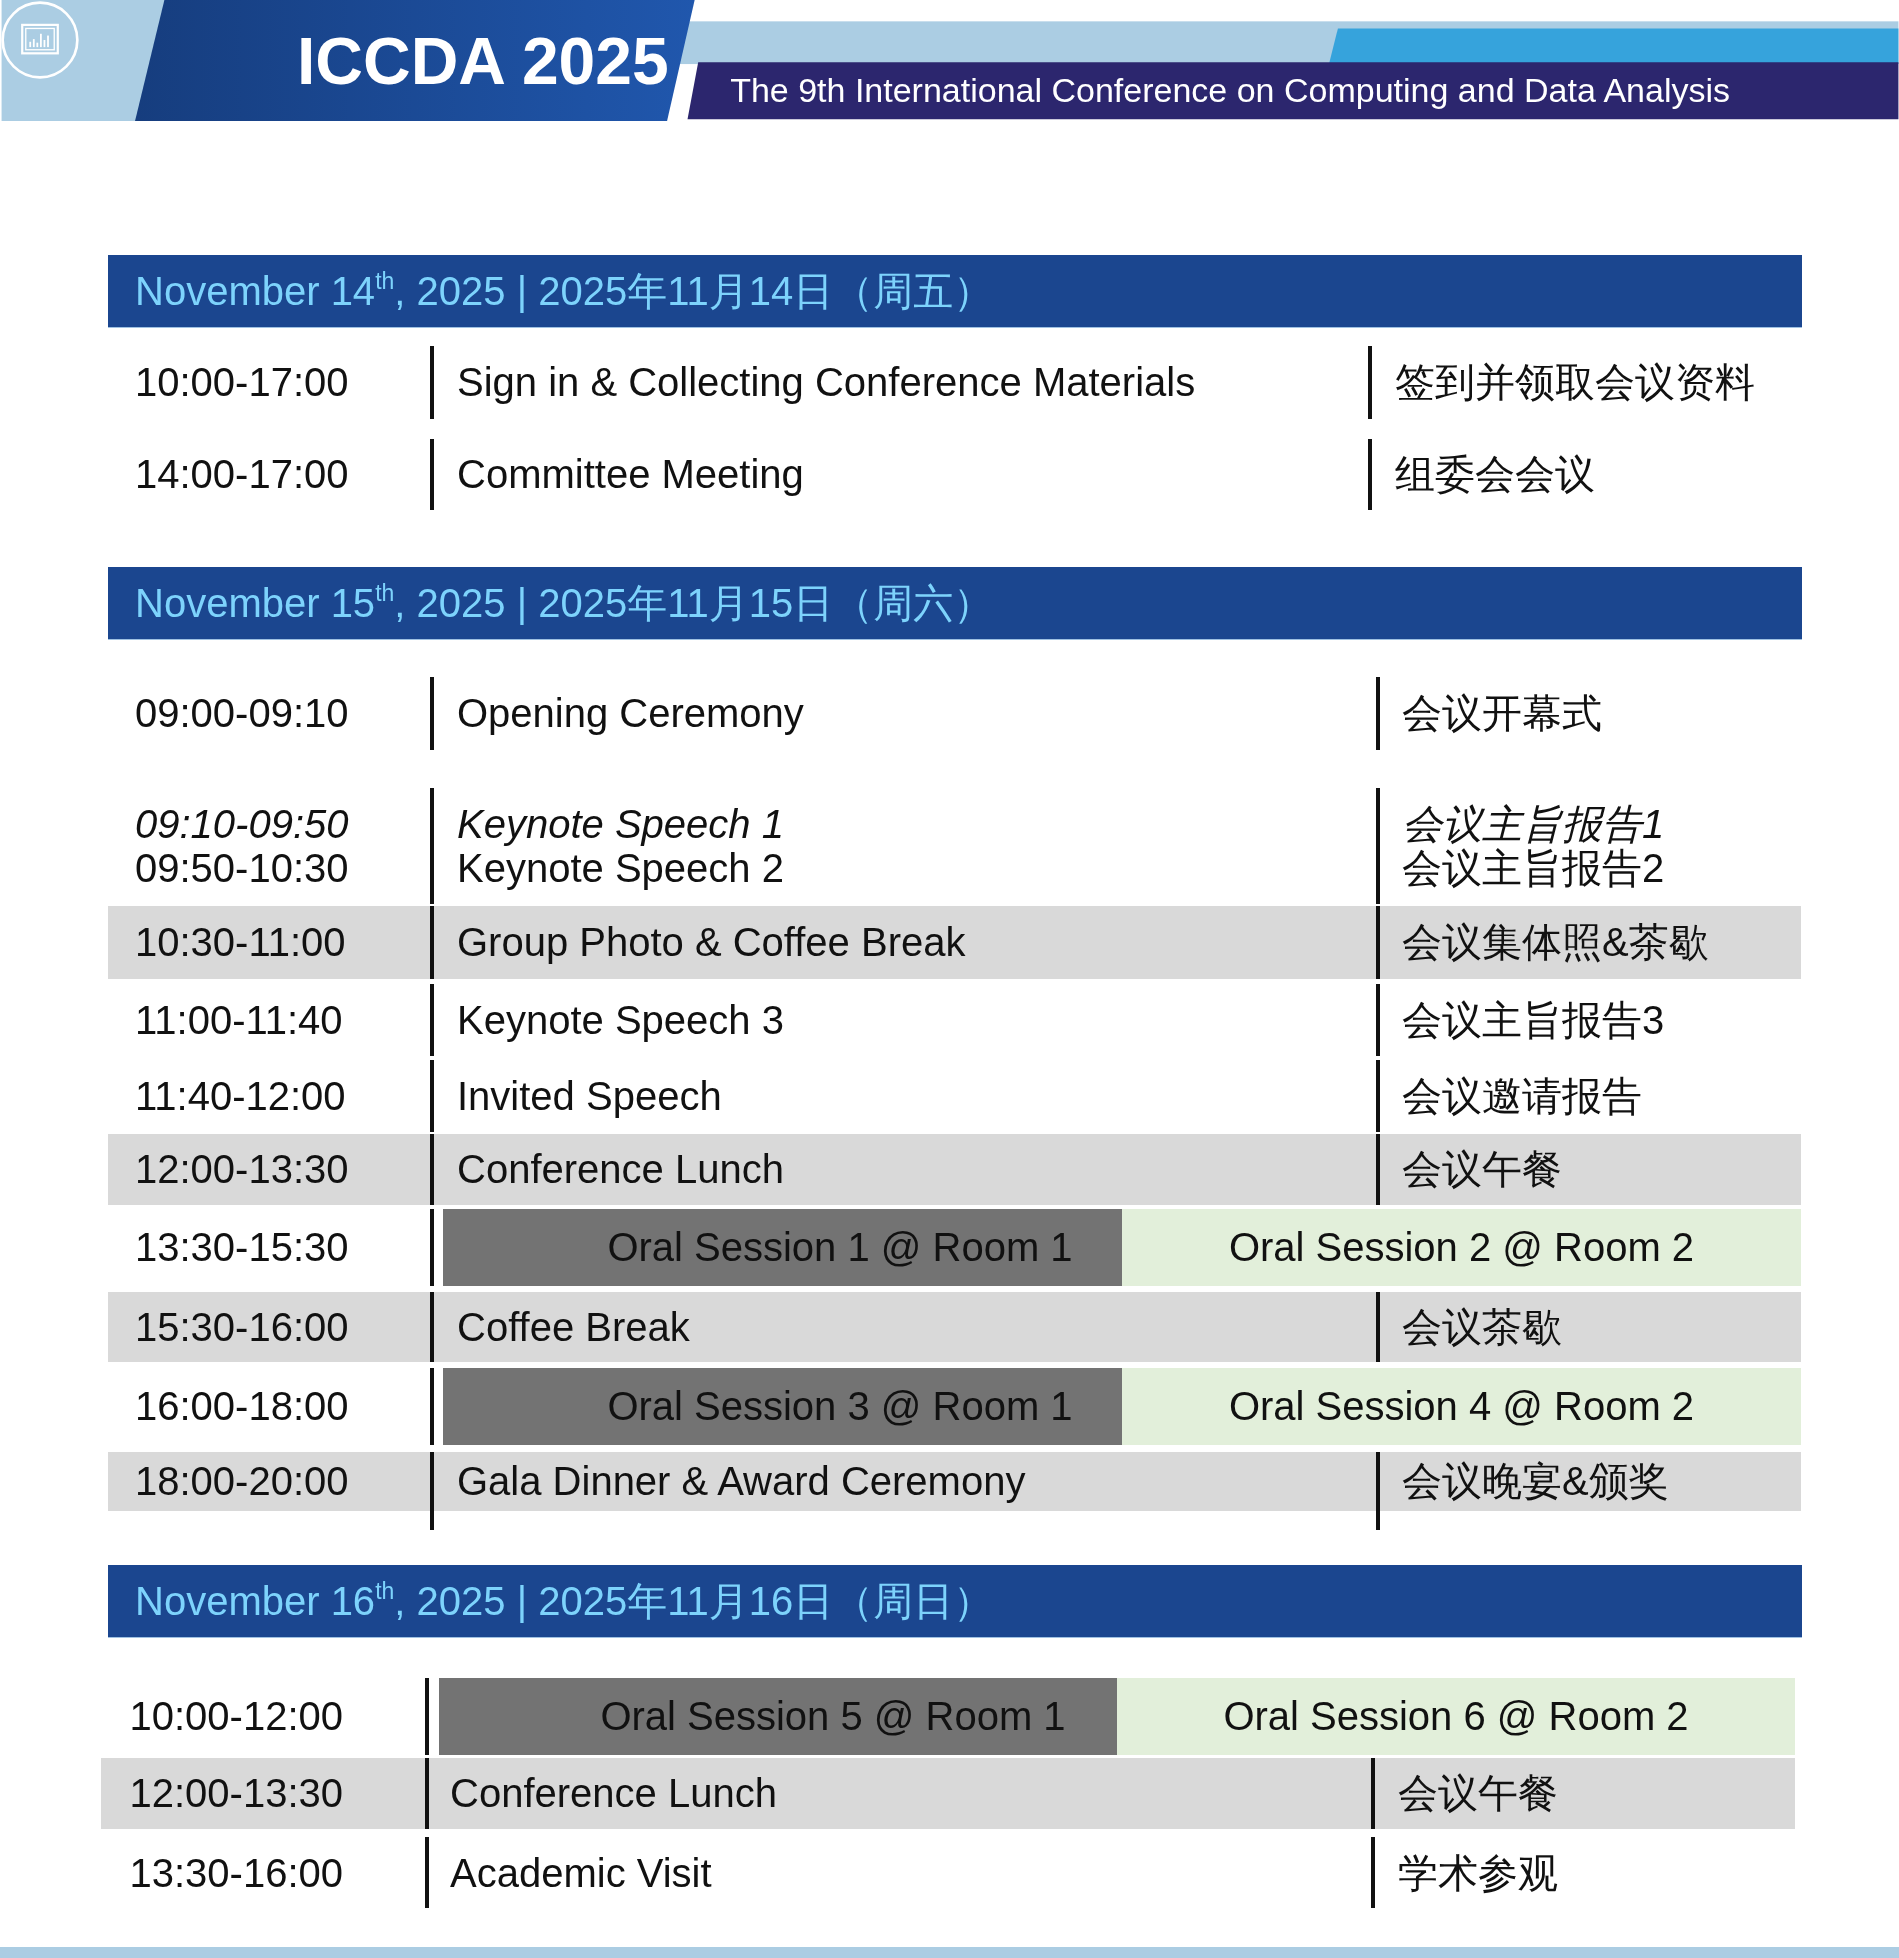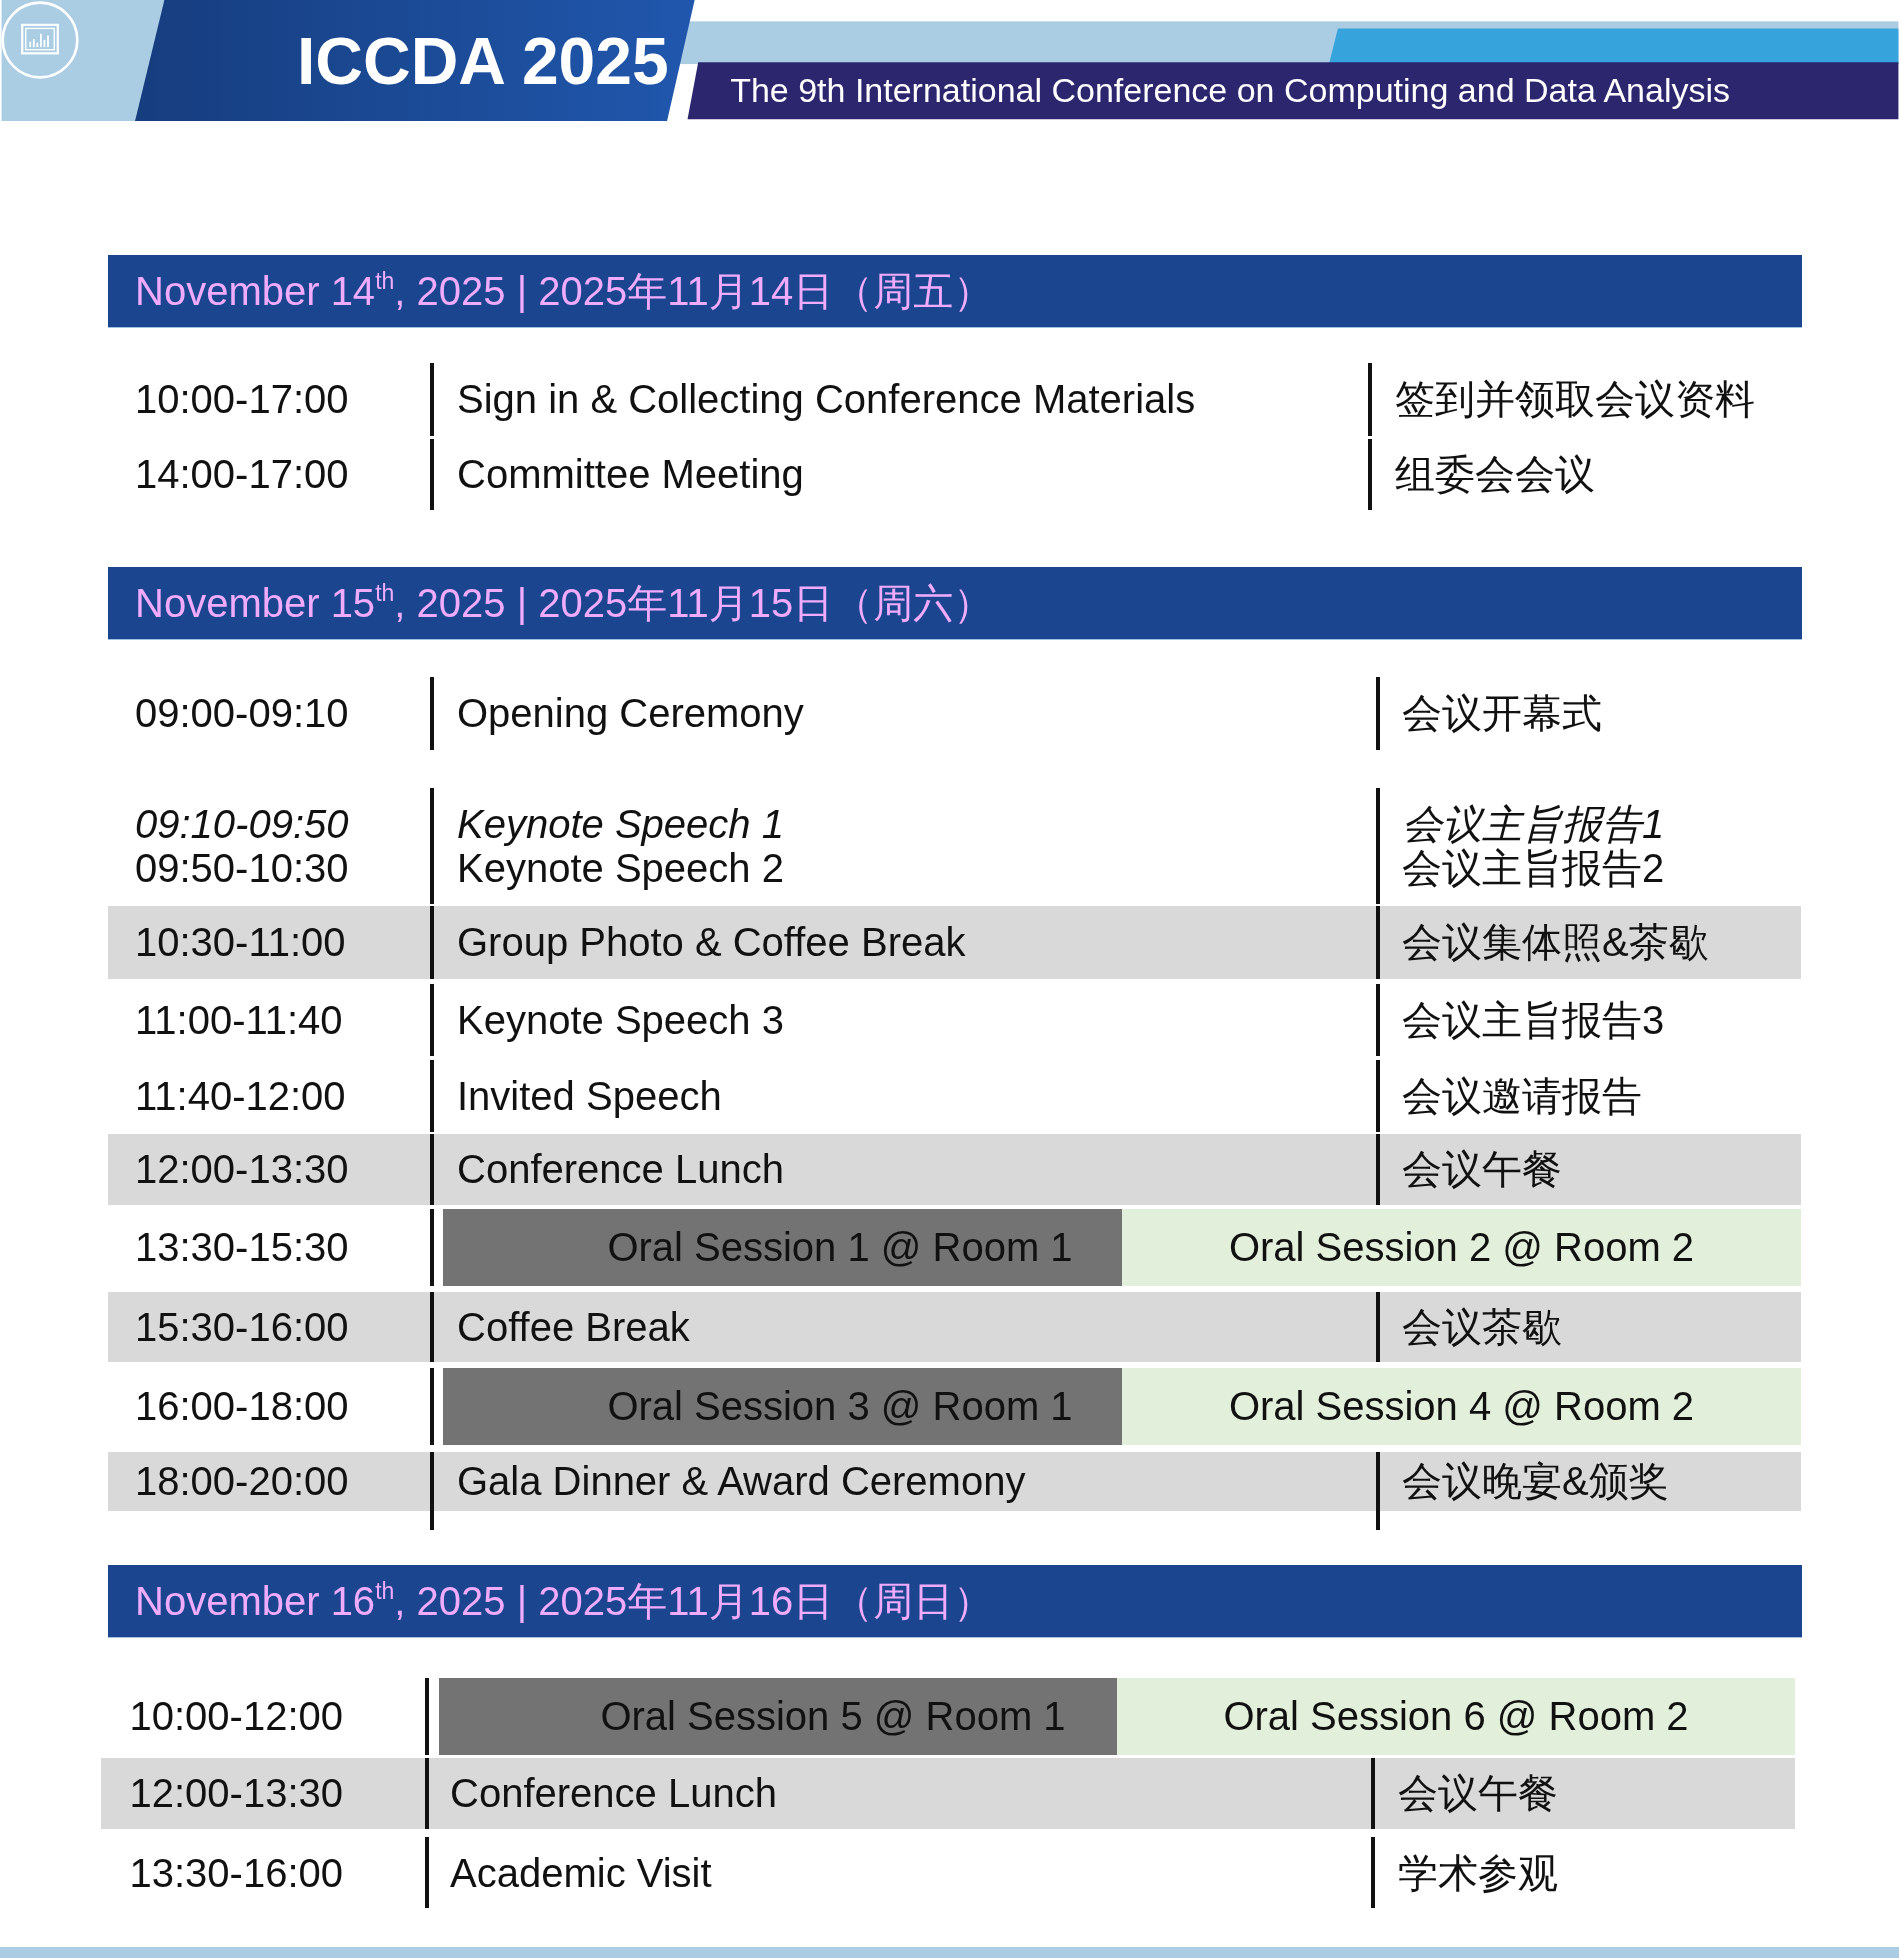--- a/index.html
+++ b/index.html
@@ -8,21 +8,21 @@
 
   
   .banner { position: absolute; left: 0; top: 0; width: 1776px; height: 121px; }
   .banner svg { position: absolute; left: 0; top: 0; }
   .logo-title { position: absolute; left: 297px; top: 23px; font-size: 66px; font-weight: bold; color: #fff; letter-spacing: 0px; line-height: 77px; }
   .logo-icon { position: absolute; left: 184px; top: 20.5px; width: 80px; height: 80px; }
   .location { position: absolute; right: 16px; top: 25px; font-size: 30px; color: #fff; line-height: 36px; }
   .subtitle { position: absolute; right: 46px; top: 70px; font-size: 34px; color: #fff; line-height: 41px; }
 
   
-  .day-header { position: absolute; left: 108px; width: 1694px; height: 73px; background: #1b468f; border-bottom: 1.8px solid #9fc1e2; color: #f0abfc; font-size: 40px; line-height: 73px; padding-left: 27px; white-space: nowrap; }
+  .day-header { position: absolute; left: 108px; width: 1694px; height: 73px; background: #1b468f; border-bottom: 1.8px solid #9fc1e2; color: #7dd3fc; font-size: 40px; line-height: 73px; padding-left: 27px; white-space: nowrap; }
   .day-header sup { font-size: 23px; vertical-align: 16px; line-height: 0; }
 
   
   .row { position: absolute; left: 108px; width: 1693px; }
   .row.gray .bg { background: #d9d9d9; }
   .bg { position: absolute; top: 0; bottom: 0; }
   .cell-time { position: absolute; left: 27px; top: 0; height: 100%; display: flex; align-items: center; font-size: 40px; }
   .cell-en { position: absolute; left: 349px; top: 0; height: 100%; display: flex; align-items: center; font-size: 40px; white-space: nowrap; }
   .cell-zh { position: absolute; top: 0; height: 100%; display: flex; align-items: center; font-size: 40px; white-space: nowrap; }
   .vline { position: absolute; width: 3.6px; background: #111; }
@@ -61,21 +61,21 @@
     <rect x="53" y="40" width="2" height="13" fill="#fff"></rect>
   </svg>
   <div class="logo-title">ICCDA 2025</div>
   <div class="subtitle">The 9th International Conference on Computing and Data Analysis</div>
 </div>
 
 <div class="day-header" style="top:255px;">
   <span>November 14</span><sup>th</sup><span>, 2025 | 2025年11月14日（周五）</span>
 </div>
 
-<div class="row" style="top:361px;height:77px;text-align:center;">
+<div class="row" style="top:344px;height:77px;text-align:center;">
   <div class="cell-time">10:00-17:00</div>
   <div class="vline" style="left:322px;top:1.8px;height:73px;"></div>
   <div class="cell-en">Sign in &amp; Collecting Conference Materials</div>
   <div class="vline" style="left:1260px;top:1.8px;height:73px;"></div>
   <div class="cell-zh" style="left:1287px;">签到并领取会议资料</div>
 </div>
 <div class="row" style="top:437px;height:75px;">
   <div class="cell-time">14:00-17:00</div>
   <div class="vline" style="left:322px;top:1.8px;height:71px;"></div>
   <div class="cell-en">Committee Meeting</div>

